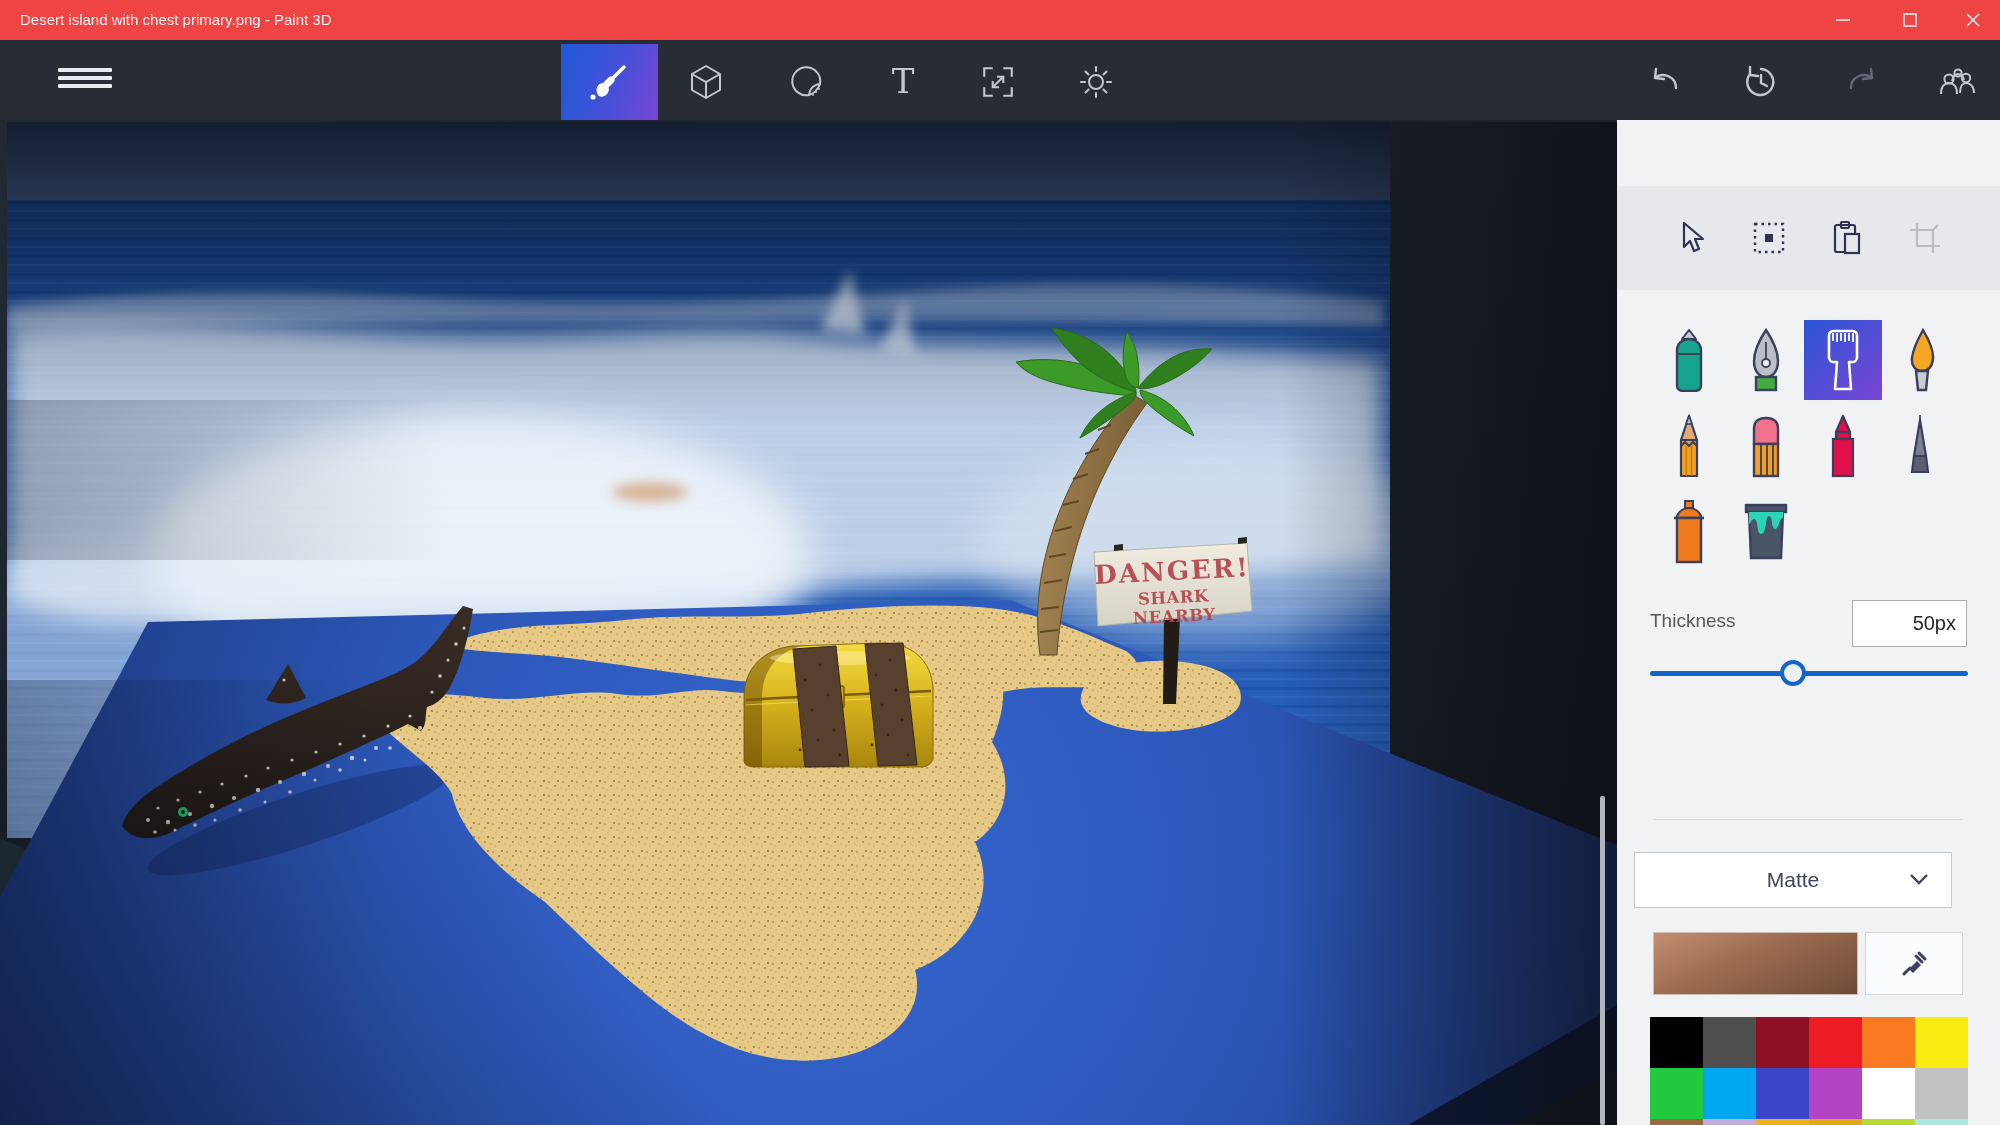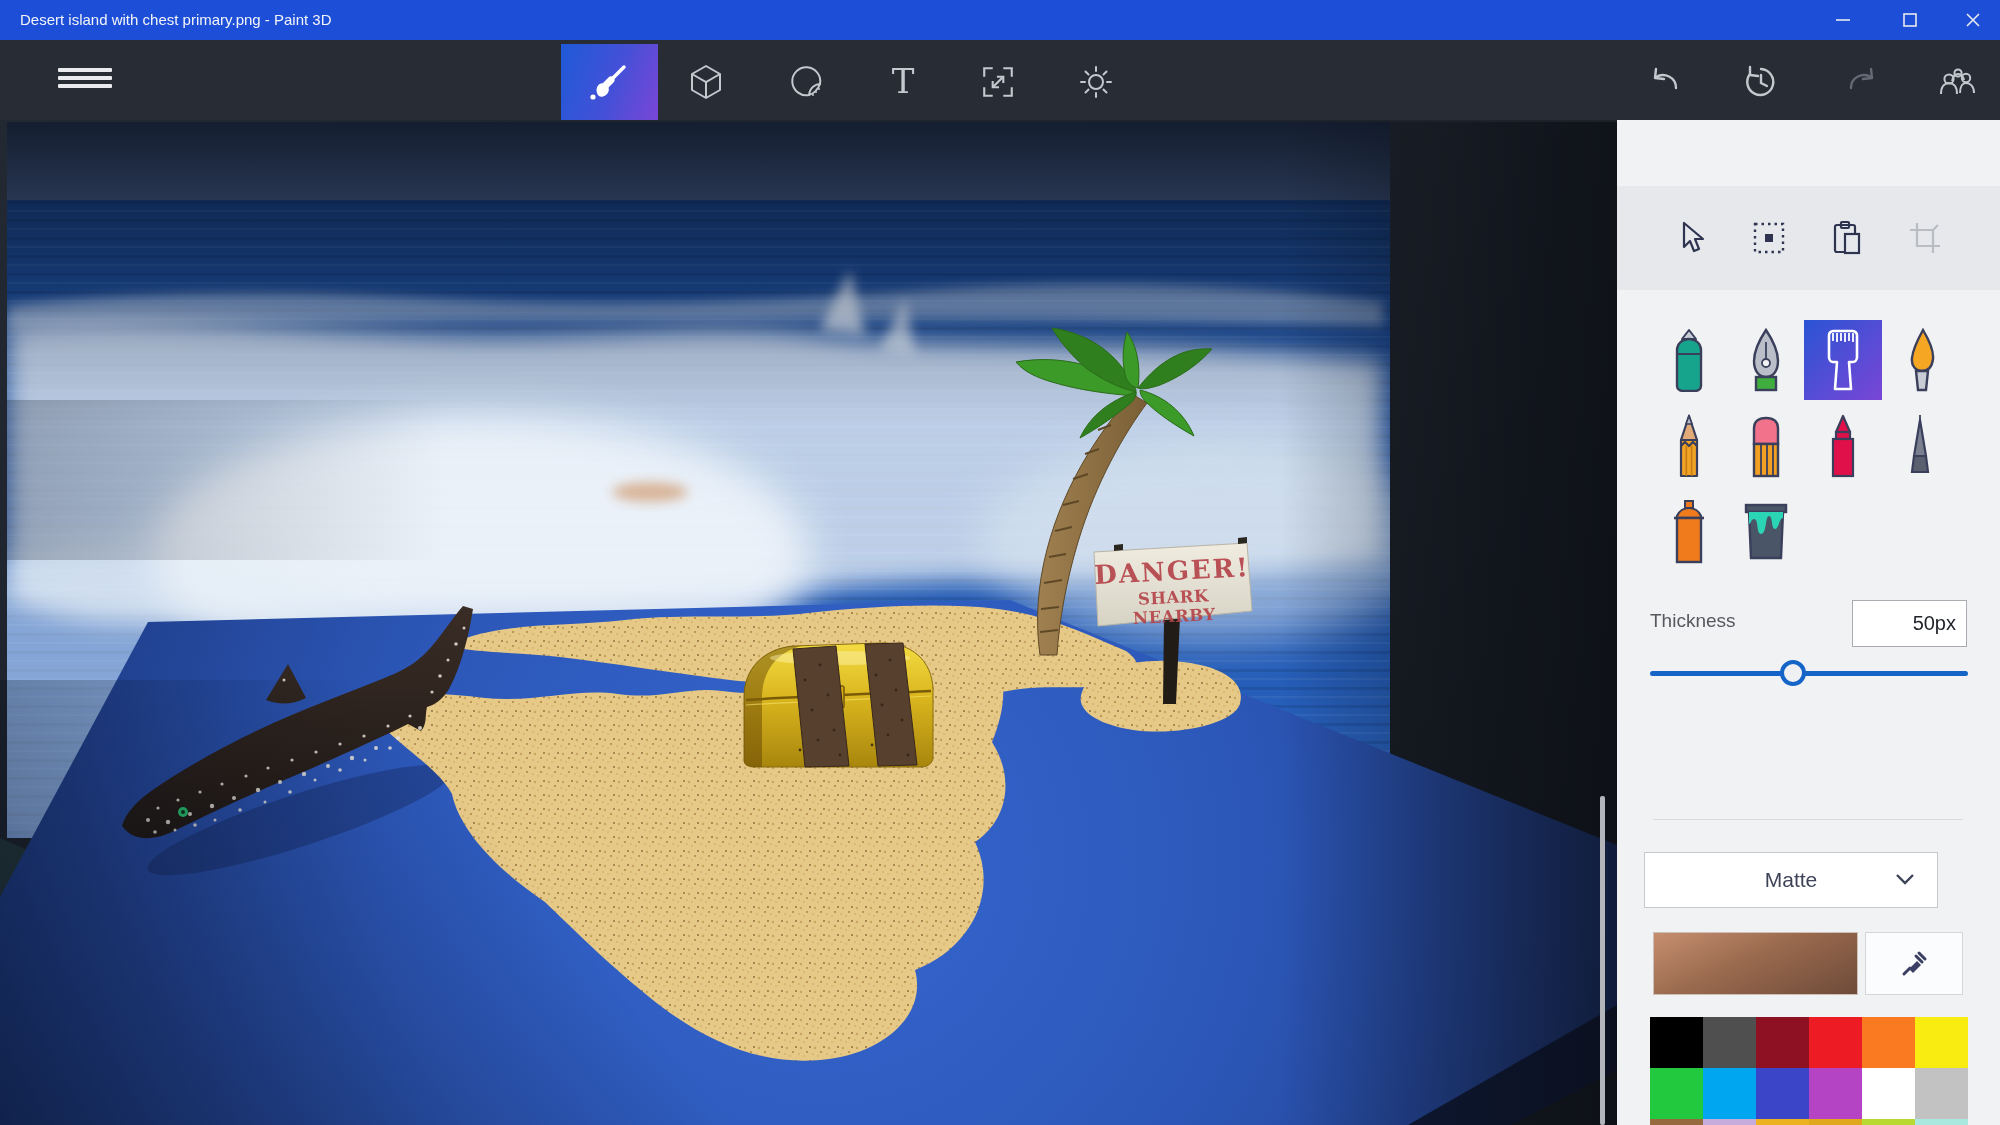--- a/index.html
+++ b/index.html
@@ -1,20 +1,20 @@
 <!DOCTYPE html>
 <html><head>
 <meta charset="utf-8">
 <style>
   * { margin:0; padding:0; box-sizing:border-box; }
   html,body { width:2000px; height:1125px; overflow:hidden; background:#272c35;
     font-family:"Liberation Sans", sans-serif; }
 
   
-  #titlebar { position:absolute; left:0; top:0; width:2000px; height:40px; background:#1d4ed8; z-index:30; }
+  #titlebar { position:absolute; left:0; top:0; width:2000px; height:40px; background:#ef4444; z-index:30; }
   #title-text { position:absolute; left:20px; top:0; line-height:40px; font-size:15px; color:#f2f4f6; }
   .winbtn { position:absolute; top:0; height:40px; display:flex; align-items:center; justify-content:center; }
   #btn-min { left:1811px; width:64px; } #btn-max { left:1878px; width:64px; } #btn-close { left:1946px; width:54px; }
 
   
   #toolbar { position:absolute; left:0; top:40px; width:2000px; height:80px; background:#272c35; z-index:30; }
   .tbtn { position:absolute; width:48px; height:48px; top:18px; display:flex; align-items:center; justify-content:center; }
   #tool-brushes { position:absolute; left:561px; top:4px; width:97px; height:76px;
     background:linear-gradient(110deg,#1e5ad6 0%,#4550d8 55%,#7a46d6 100%);
     display:flex; align-items:center; justify-content:center; }
@@ -46,21 +46,21 @@
   #thickness-label { position:absolute; left:33px; top:490px; font-size:19px; color:#56595e; }
   #thickness-input { position:absolute; left:235px; top:480px; width:115px; height:47px; background:#ffffff;
     border:1px solid #a9adb2; font-size:20px; color:#1f2329; text-align:right; padding-right:10px;
     font-family:"Liberation Sans", sans-serif; }
   #slider { position:absolute; left:33px; top:540px; width:318px; height:26px; }
   #slider-track { position:absolute; left:0; top:11px; width:318px; height:5px; background:#1565c9; border-radius:3px; }
   #slider-thumb { position:absolute; top:0; width:26px; height:26px; border-radius:50%;
     background:#eef0f2; border:4px solid #1565c9; }
   #panel-divider { position:absolute; left:36px; top:699px; width:310px; height:1px; background:#d7d9dc; }
 
-  #matte-select { position:absolute; left:27px; top:732px; width:294px; height:56px; background:#ffffff;
+  #matte-select { position:absolute; left:17px; top:732px; width:318px; height:56px; background:#ffffff;
     border:1px solid #c6c9cc; cursor:pointer; }
   #matte-label { position:absolute; left:0; top:0; width:100%; text-align:center; line-height:54px; font-size:21px; color:#3e4358; }
   #matte-chevron { position:absolute; right:22px; top:20px; }
 
   #current-color-swatch { position:absolute; left:36px; top:812px; width:205px; height:63px; border:1px solid #cdbfb6; cursor:pointer; }
   #eyedropper-btn { position:absolute; left:248px; top:812px; width:98px; height:63px; background:#fbfcfd;
     border:1px solid #d4d7da; display:flex; align-items:center; justify-content:center; cursor:pointer; }
 
   #palette { position:absolute; left:33px; top:897px; width:318px; display:grid;
     grid-template-columns:repeat(6,53px); grid-auto-rows:51px; }

